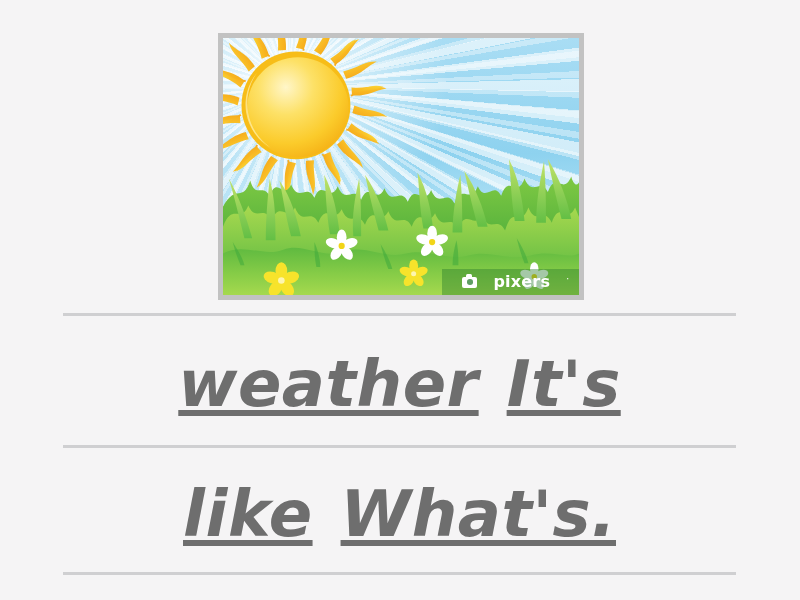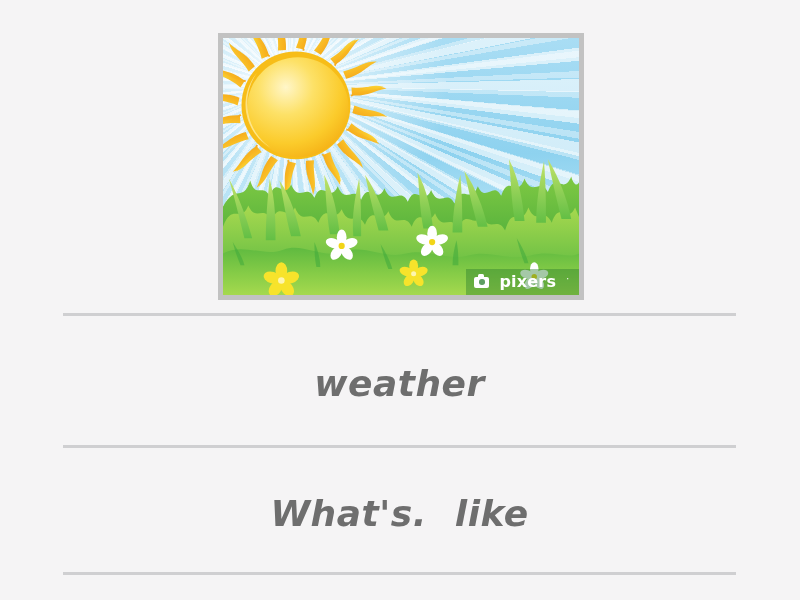--- a/index.html
+++ b/index.html
@@ -84,24 +84,24 @@
     height: 100%;
     display: block;
   }
 
   
   #watermark {
     position: absolute;
     right: 0;
     bottom: 0;
     height: 26px;
-    padding: 0 10px 0 8px;
+    padding: 0 10px 0 20px;
     display: flex;
     align-items: center;
-    gap: 10px;
+    gap: 16px;
     background: rgba(40, 125, 45, 0.42);
   }
   #watermark .cam {
     width: 15px; height: 11px;
     position: relative;
     background: #ffffff;
     border-radius: 2px;
   }
   #watermark .cam:before {
     content: "";
@@ -157,26 +157,27 @@
     gap: 28px;
   }
   #word-row-1 { top: 330px; height: 108px; }
   #word-row-2 { top: 460px; height: 108px; }
 
   .word-tile {
     color: #6e6e6e;
     font-family: "DejaVu Sans", sans-serif;
     font-style: italic;
     font-weight: 700;
-    font-size: 36px;
+    font-size: 64px;
     line-height: 1;
     letter-spacing: 0.5px;
     white-space: pre;
     user-select: none;
     cursor: pointer;
+    text-decoration: underline;
   }
 </style>
 </head>
 <body>
 
 <div id="stage">
 
   <div id="image-card">
     <div id="image-inner">
 
@@ -372,20 +373,21 @@
       </div>
     </div>
   </div>
 
   <div class="divider" id="divider-1"></div>
   <div class="divider" id="divider-2"></div>
   <div class="divider" id="divider-3"></div>
 
   <div class="word-row" id="word-row-1">
     <span class="word-tile">weather</span>
+    <span class="word-tile">It's</span>
   </div>
 
   <div class="word-row" id="word-row-2">
+    <span class="word-tile">like</span>
     <span class="word-tile">What's.</span>
-    <span class="word-tile">like</span>
   </div>
 
 </div>
 
 </body></html>

